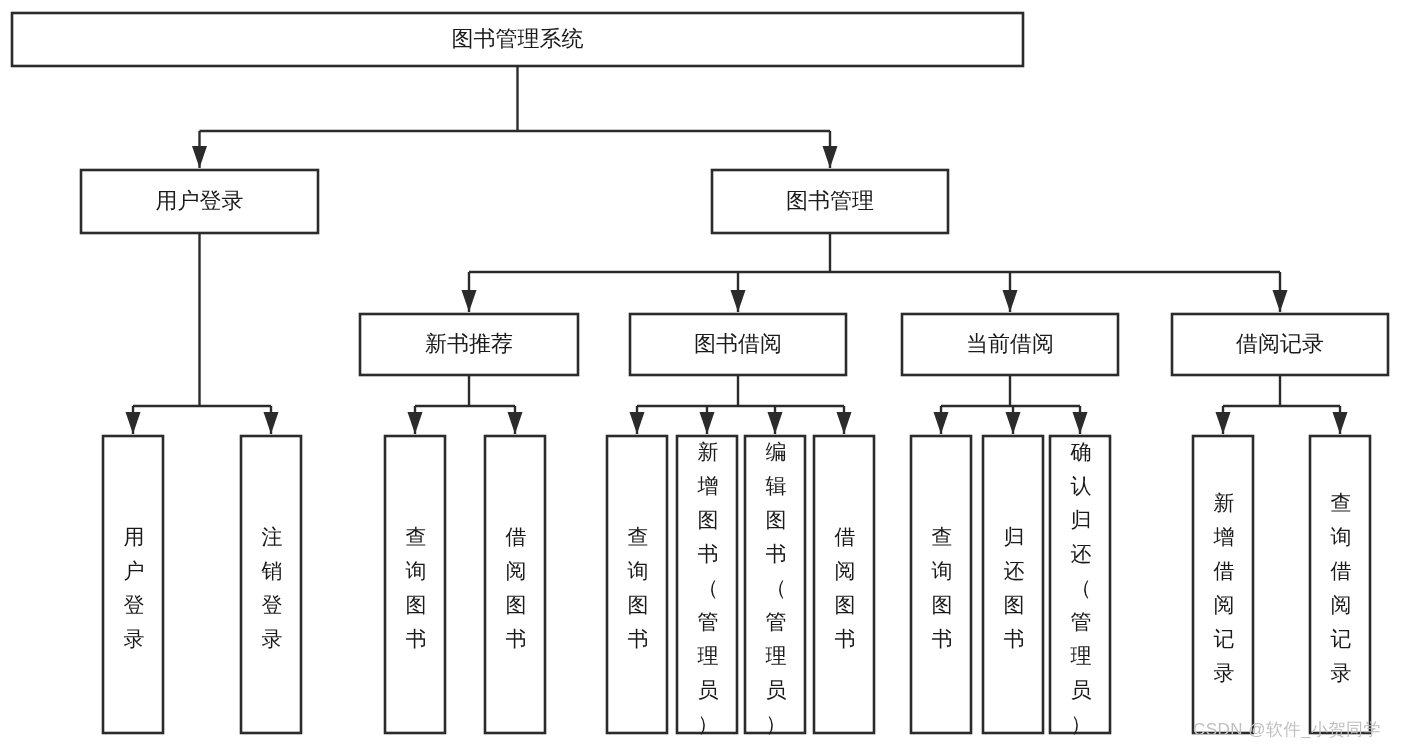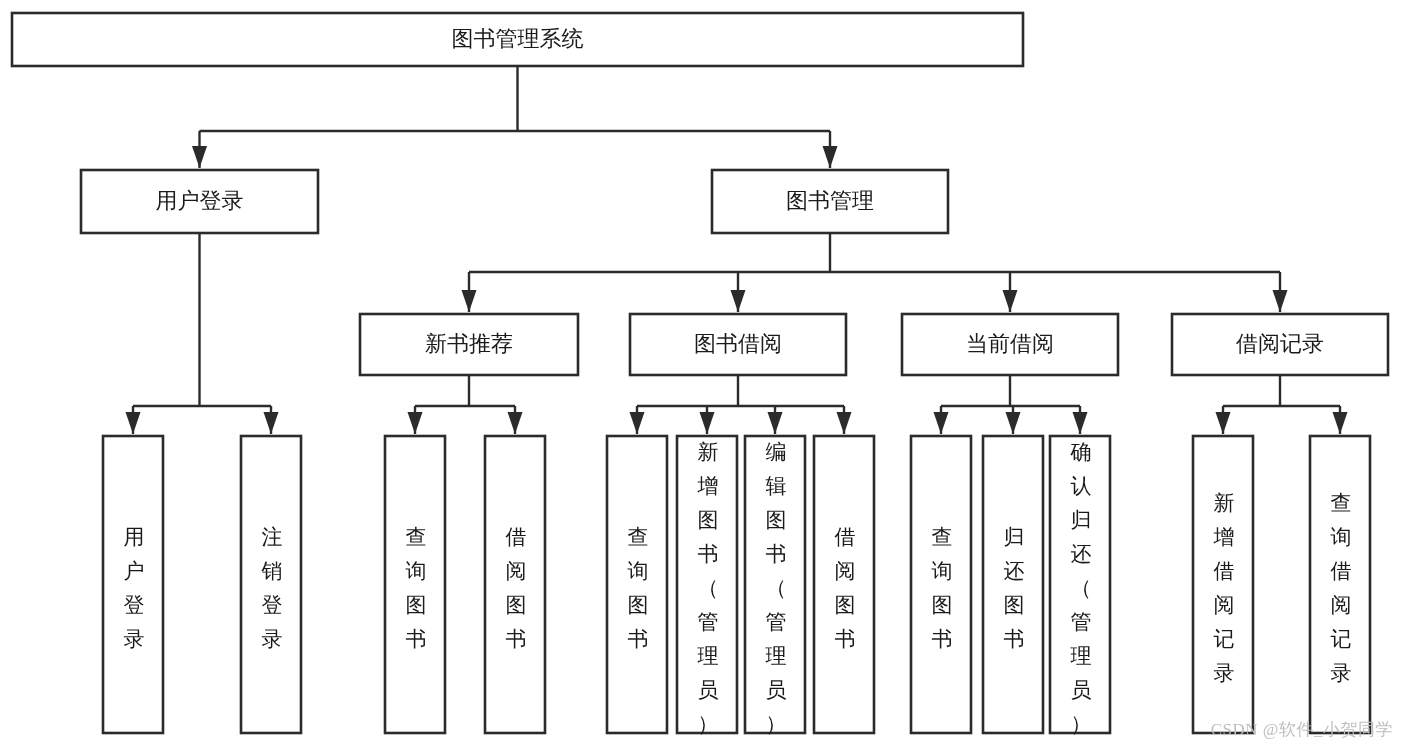--- a/index.html
+++ b/index.html
@@ -52,23 +52,23 @@
     dominant-baseline: middle;
   }
   .node-label-vertical {
     fill: #1a1a1a;
     font-family: "Liberation Sans", "DejaVu Sans", sans-serif;
     font-size: 21px;
     text-anchor: middle;
   }
   .watermark {
     position: absolute;
-    right: 12px;
+    right: 24px;
     bottom: 6px;
-    font-family: Liberation Serif, serif;
+    font-family: Liberation Sans, sans-serif;
     font-size: 17px;
     color: #bfbfbf;
     letter-spacing: 0.5px;
     white-space: nowrap;
     user-select: none;
   }
 </style>
 </head>
 <body>
 

